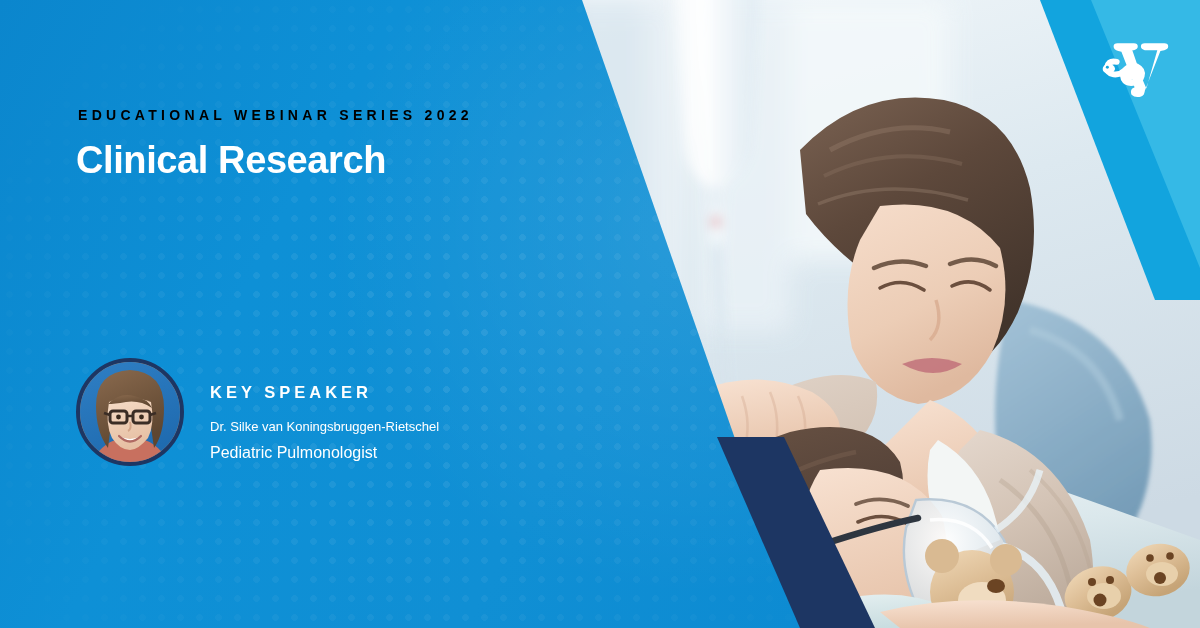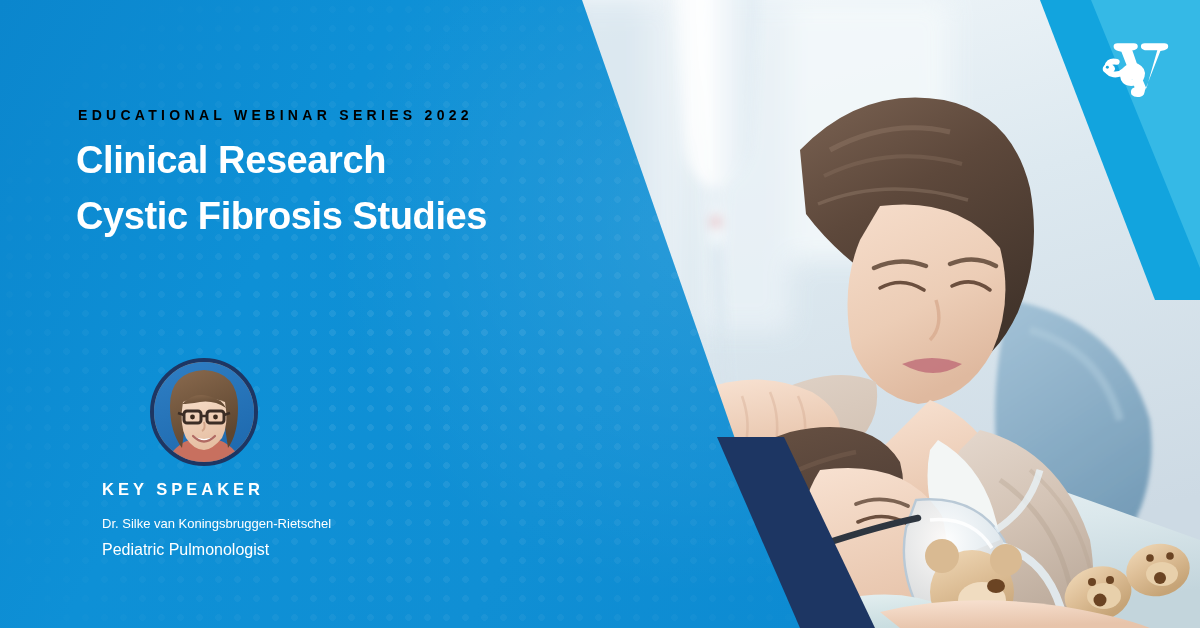--- a/index.html
+++ b/index.html
@@ -105,22 +105,21 @@
     letter-spacing: -0.4px;
   }
   .headline .ln { display: block; white-space: nowrap; }
 
   
   .speaker {
     position: absolute;
     top: 358px;
     left: -2px;
     display: flex;
-    align-items: center;
-    flex-direction: column;
+    align-items: flex-end;
   }
   .avatar {
     width: 108px;
     height: 108px;
     border-radius: 50%;
     border: 4px solid #1d3663;
     box-sizing: border-box;
     overflow: hidden;
     flex: 0 0 auto;
     background: #9c7f6a;
@@ -376,21 +375,20 @@
       </g>
     </svg>
   </div>
 
   <div class="content">
 
     <div class="eyebrow">EDUCATIONAL WEBINAR SERIES 2022</div>
 
     <div class="headline">
       <span class="ln">Clinical Research</span>
-      <span class="ln">Cystic Fibrosis Studies</span>
     </div>
 
     <div class="speaker">
       <div class="avatar">
         <svg viewBox="0 0 100 100">
           <defs>
             <linearGradient id="avBg" x1="0" y1="0" x2="0.4" y2="1">
               <stop offset="0%" stop-color="#2f7fc4"></stop>
               <stop offset="100%" stop-color="#1f6bb0"></stop>
             </linearGradient>

